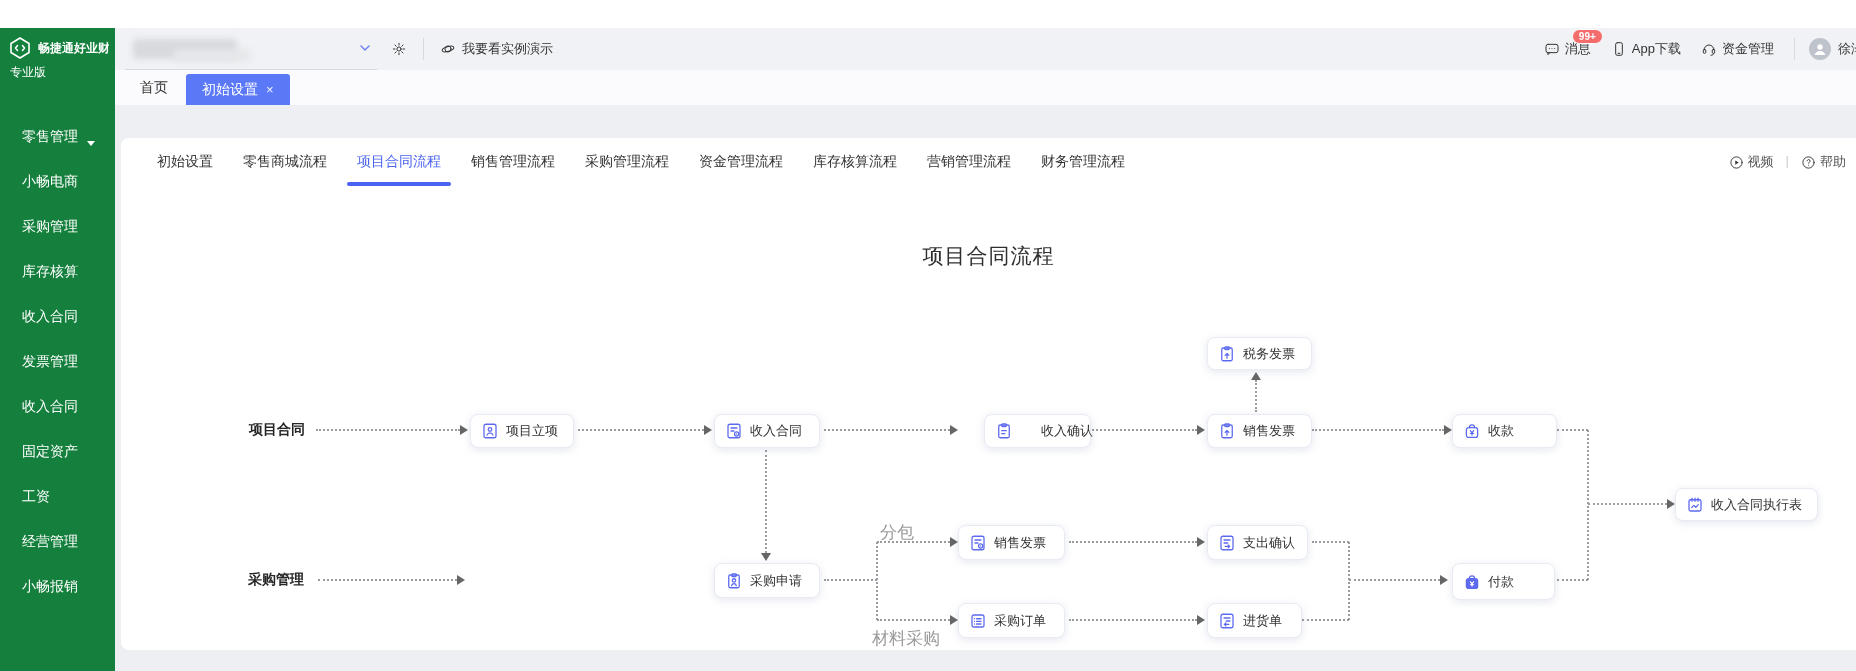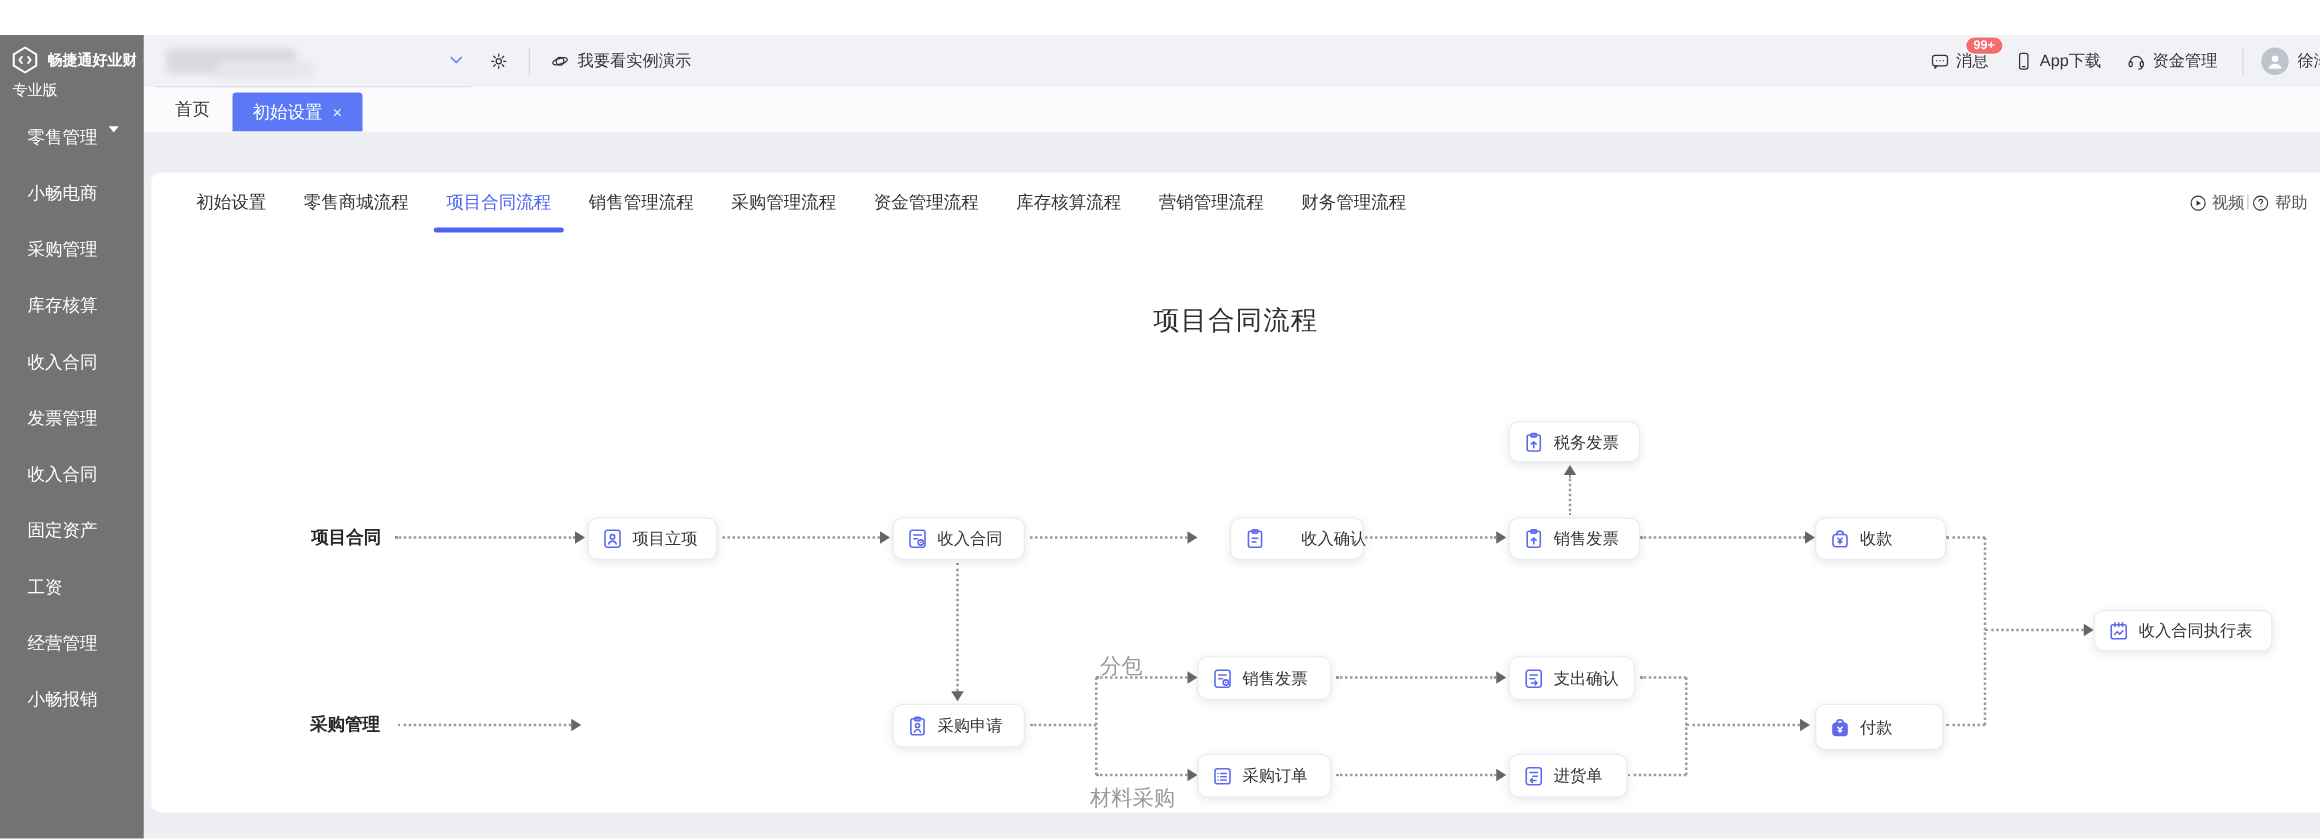--- a/index.html
+++ b/index.html
@@ -3,27 +3,27 @@
 <meta charset="utf-8">
 <style>
   html,body{margin:0;padding:0;background:#fff;}
   .screen{position:relative;width:1856px;height:671px;overflow:hidden;
     font-family:"Liberation Sans","DejaVu Sans",sans-serif;background:#fff;color:#333;}
 
   
   .topstrip{position:absolute;left:0;top:0;width:100%;height:28px;background:#fff;}
 
   
-  .sidebar{position:absolute;left:0;top:28px;width:115px;bottom:0;background:#737373;color:#fff;z-index:6;}
+  .sidebar{position:absolute;left:0;top:28px;width:115px;bottom:0;background:#15803d;color:#fff;z-index:6;}
   .logo-row{display:flex;align-items:center;gap:6px;padding:8px 6px 0 8px;}
   .logo-row svg{width:24px;height:24px;flex:none;}
   .brand-name{font-size:12px;font-weight:bold;white-space:nowrap;overflow:hidden;}
   .edition{font-size:12px;padding:4px 0 6px 10px;}
   .side-nav{margin-top:14px;}
-  .side-item{height:45px;display:flex;align-items:flex-start;padding-left:22px;font-size:14px;cursor:pointer;}
+  .side-item{height:45px;display:flex;align-items:flex-end;padding-left:22px;font-size:14px;cursor:pointer;}
   .side-item .caret{width:0;height:0;border-left:4px solid transparent;border-right:4px solid transparent;
     border-top:5px solid #fff;margin-left:9px;}
 
   
   .header{position:absolute;left:115px;top:28px;right:0;height:42px;background:#f1f2f5;
     display:flex;align-items:center;z-index:5;font-size:13px;color:#333;}
   .hdr-select{position:relative;width:252px;height:38px;align-self:flex-end;border-bottom:1px solid #d8d9de;margin-left:10px;}
   .blur1{position:absolute;left:8px;top:8px;width:104px;height:20px;background:#d7d9dd;border-radius:4px;filter:blur(3px);}
   .blur2{position:absolute;left:48px;top:18px;width:78px;height:13px;background:#e6e7ea;border-radius:4px;filter:blur(3px);}
   .hdr-chevron{position:absolute;right:4px;top:9px;width:16px;height:16px;}
@@ -48,21 +48,21 @@
   .wtab .close{margin-left:8px;font-size:13px;opacity:.9;cursor:pointer;}
 
   
   .contentbg{position:absolute;left:115px;top:105px;right:0;bottom:0;background:#edeff3;z-index:1;}
   .panel{position:absolute;left:6px;top:33px;right:0;bottom:21px;background:#fff;border-radius:8px 0 0 8px;}
   .subnav{position:absolute;left:0;right:0;top:0;height:48px;display:flex;align-items:center;
     padding:0 10px 0 36px;}
   .subtab{font-size:14px;color:#333;margin-right:30px;position:relative;height:48px;display:flex;align-items:center;cursor:pointer;white-space:nowrap;}
   .subtab.active{color:#4a63f0;}
   .subtab.active::after{content:"";position:absolute;left:-10px;right:-10px;bottom:0;height:4px;background:#4a63f0;border-radius:2px;}
-  .subnav-right{margin-left:auto;display:flex;align-items:flex-start;gap:1px;font-size:13px;color:#555;flex:none;}
+  .subnav-right{margin-left:auto;display:flex;align-items:flex-start;gap:12px;font-size:13px;color:#555;flex:none;}
   .subnav-right .link{display:flex;align-items:center;gap:4px;cursor:pointer;}
   .subnav-right .sep{color:#ccc;}
   .flow-title{position:absolute;left:0;right:0;top:104px;text-align:center;font-size:21px;color:#2f2f2f;letter-spacing:1px;}
 
   
   .flow{position:absolute;left:0;top:0;width:1856px;height:671px;z-index:4;pointer-events:none;}
   .flow *{pointer-events:auto;}
   .hline{position:absolute;height:0;border-top:2px dotted #9a9aa0;}
   .vline{position:absolute;width:0;border-left:2px dotted #9a9aa0;}
   .arr{position:absolute;width:0;height:0;}

